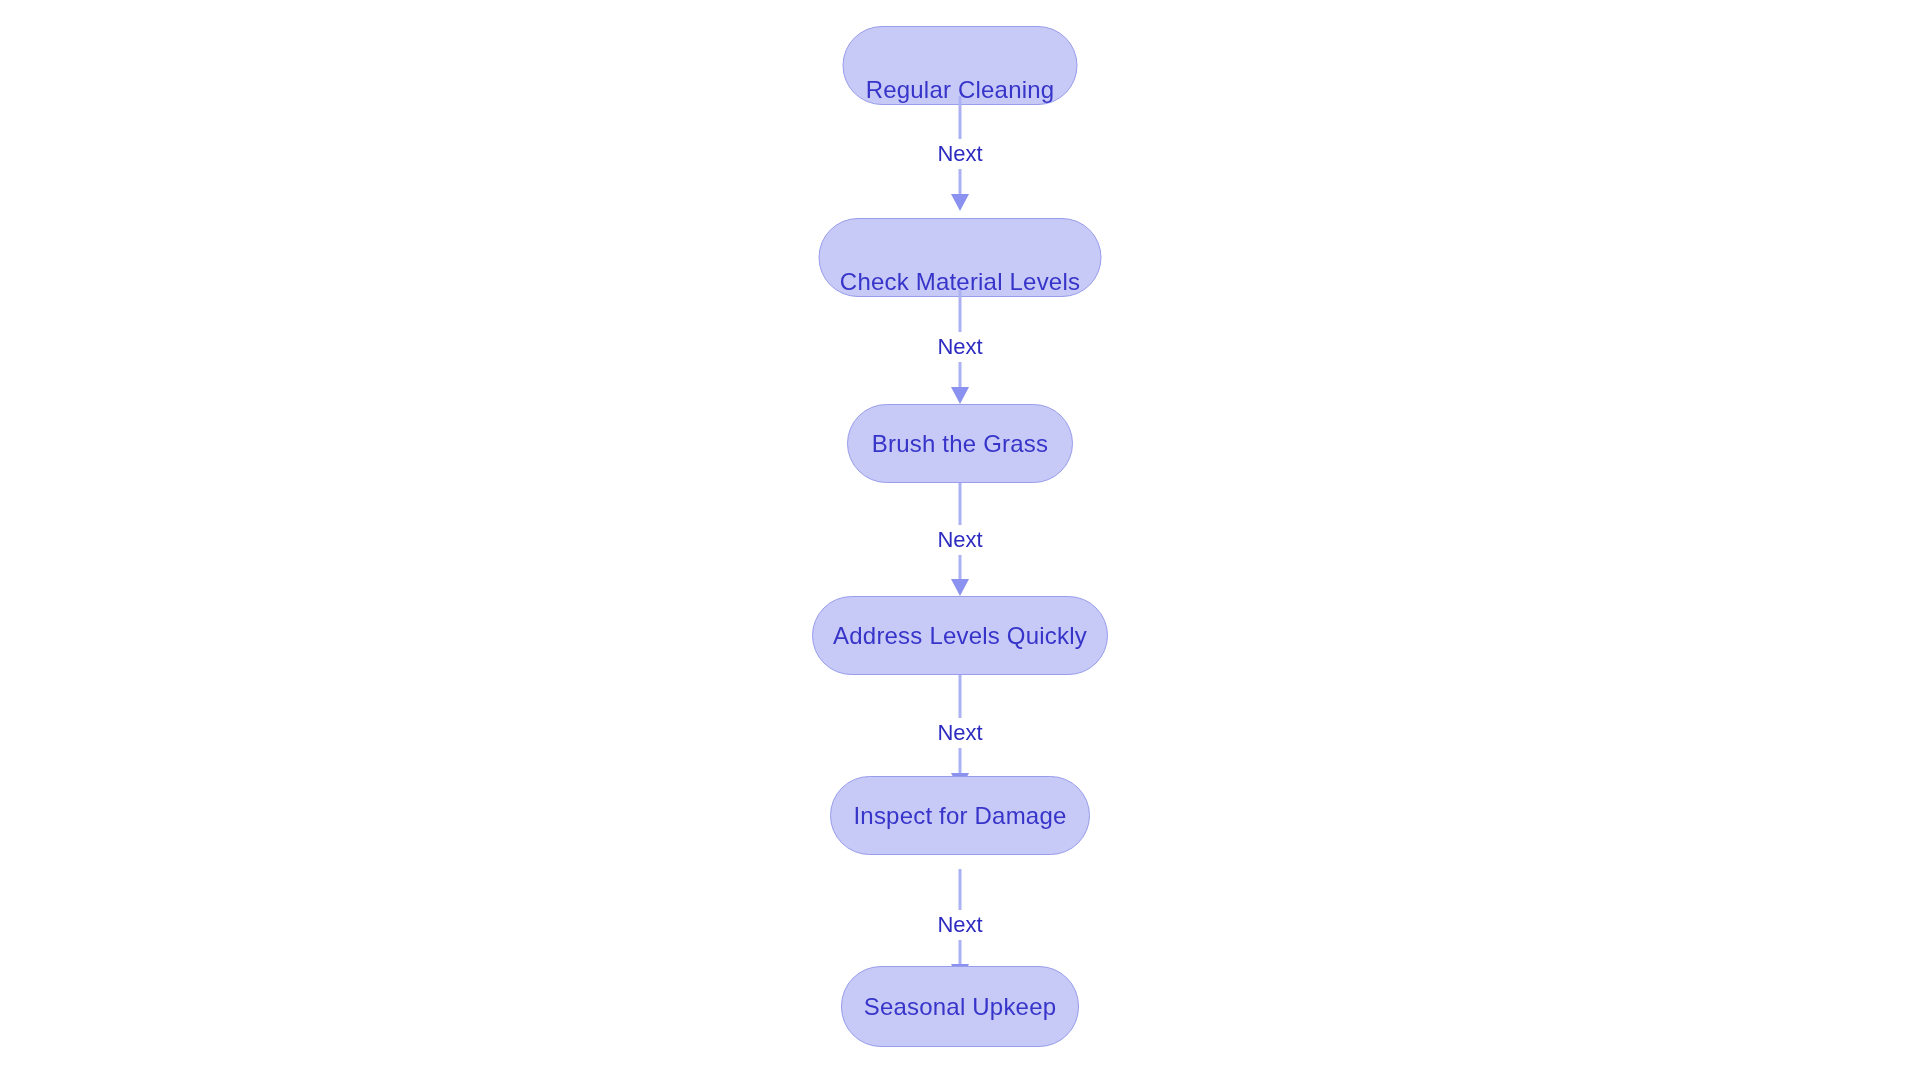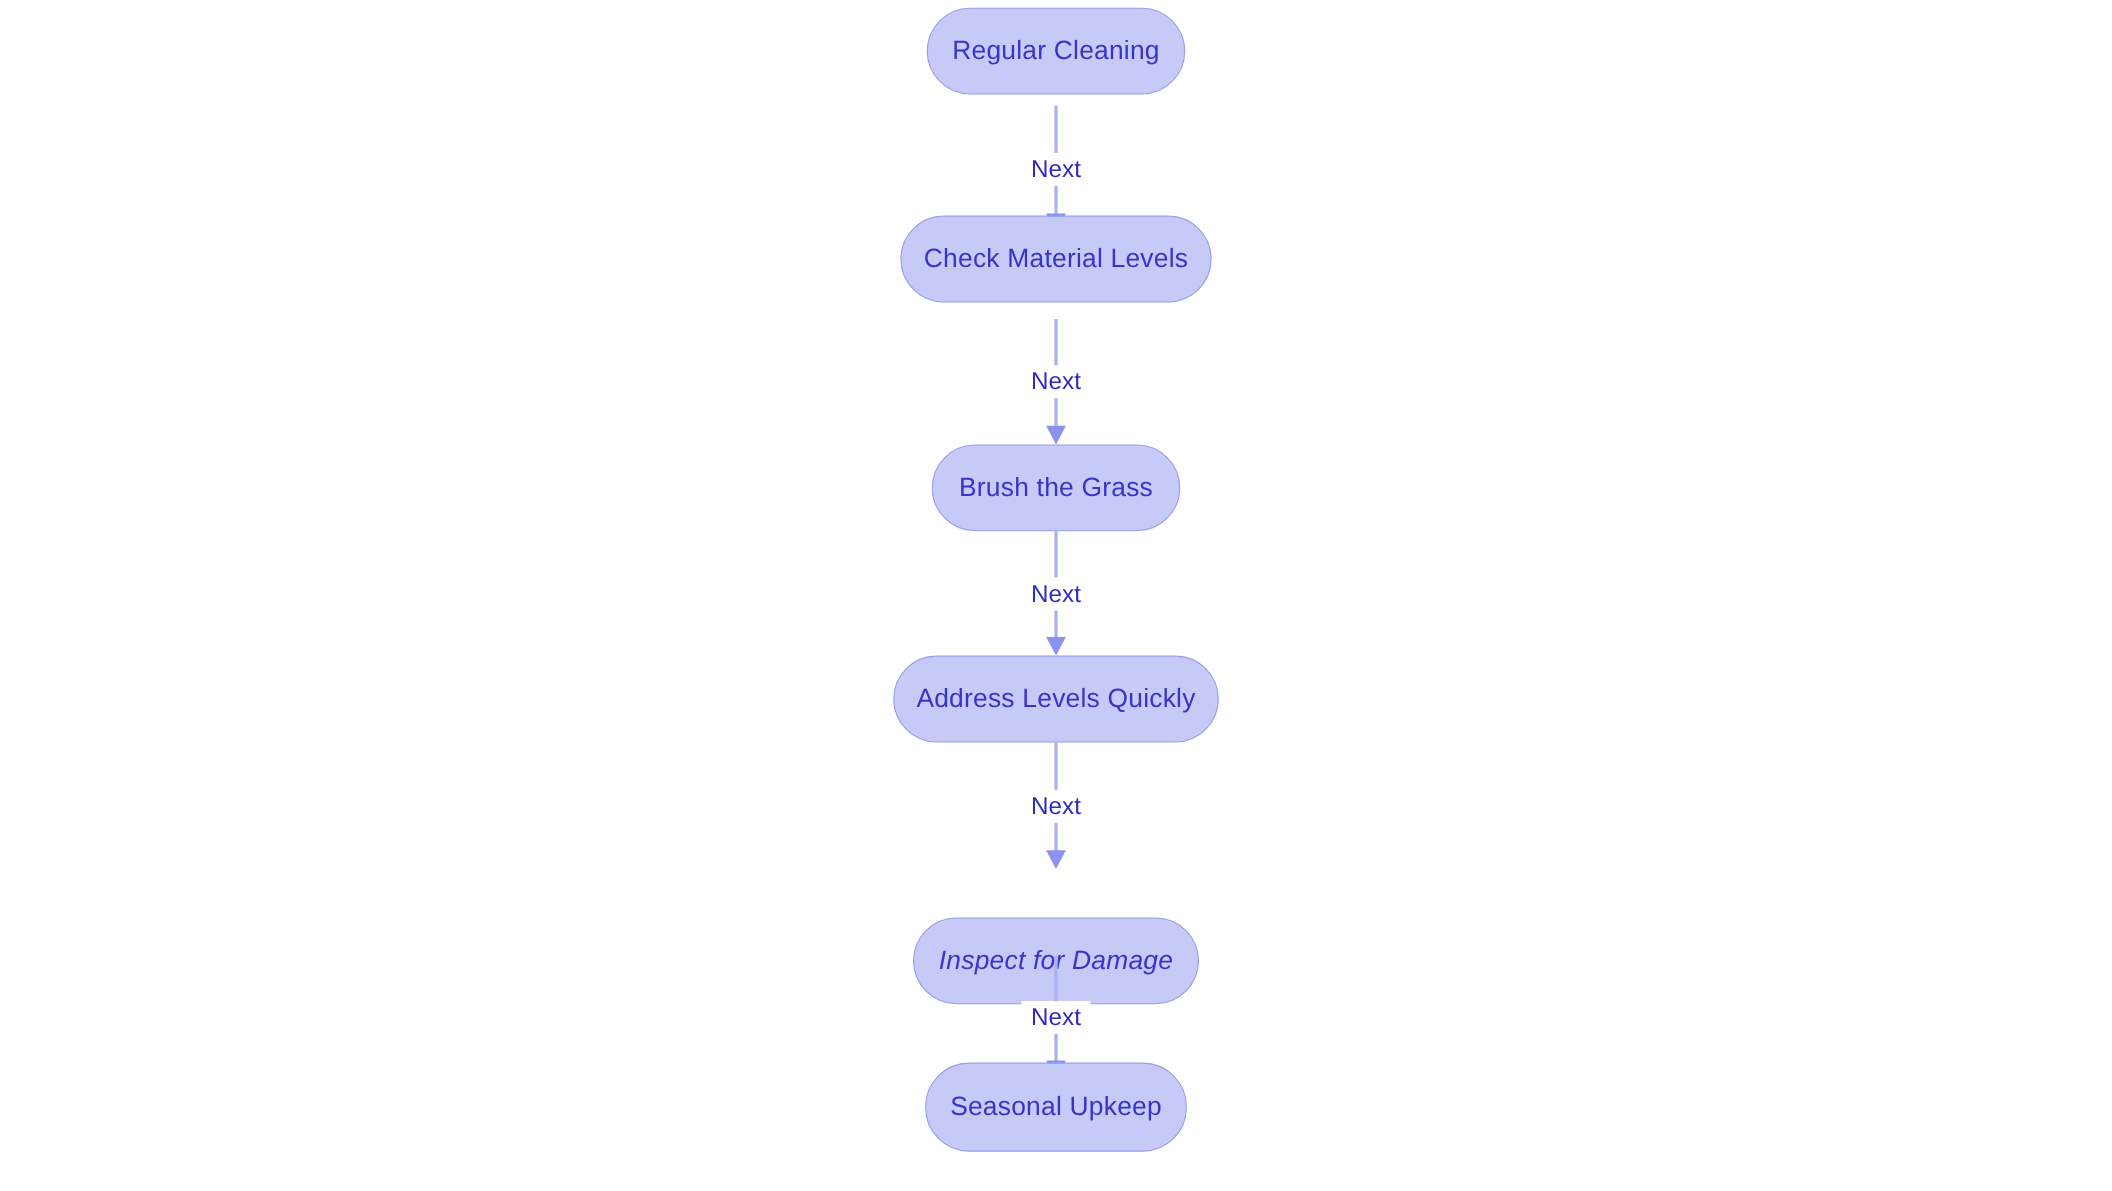--- a/index.html
+++ b/index.html
@@ -28,25 +28,25 @@
     align-items: center;
     justify-content: center;
   }
   .node .node-label {
     color: #3734c9;
     font-size: 24px;
     font-weight: 500;
     letter-spacing: 0.2px;
     white-space: nowrap;
   }
-  .n1 { top: 7px;  width: 235px; }
-  .n2 { top: 196px; width: 283px; }
+  .n1 { top: 26px;  width: 235px; align-items: flex-end; }
+  .n2 { top: 218px; width: 283px; align-items: flex-end; }
   .n3 { top: 404px; width: 226px; }
   .n4 { top: 596px; width: 296px; }
-  .n5 { top: 834px; width: 260px; font-style: italic; }
+  .n5 { top: 776px; width: 260px; }
   .n6 { top: 966px; width: 238px; height: 81px; }
 
   .connector {
     position: absolute;
     left: 50%;
     transform: translateX(-50%);
     width: 140px;
   }
   .c1 { top: 96px;  height: 115px; }
   .c2 { top: 290px; height: 114px; }

